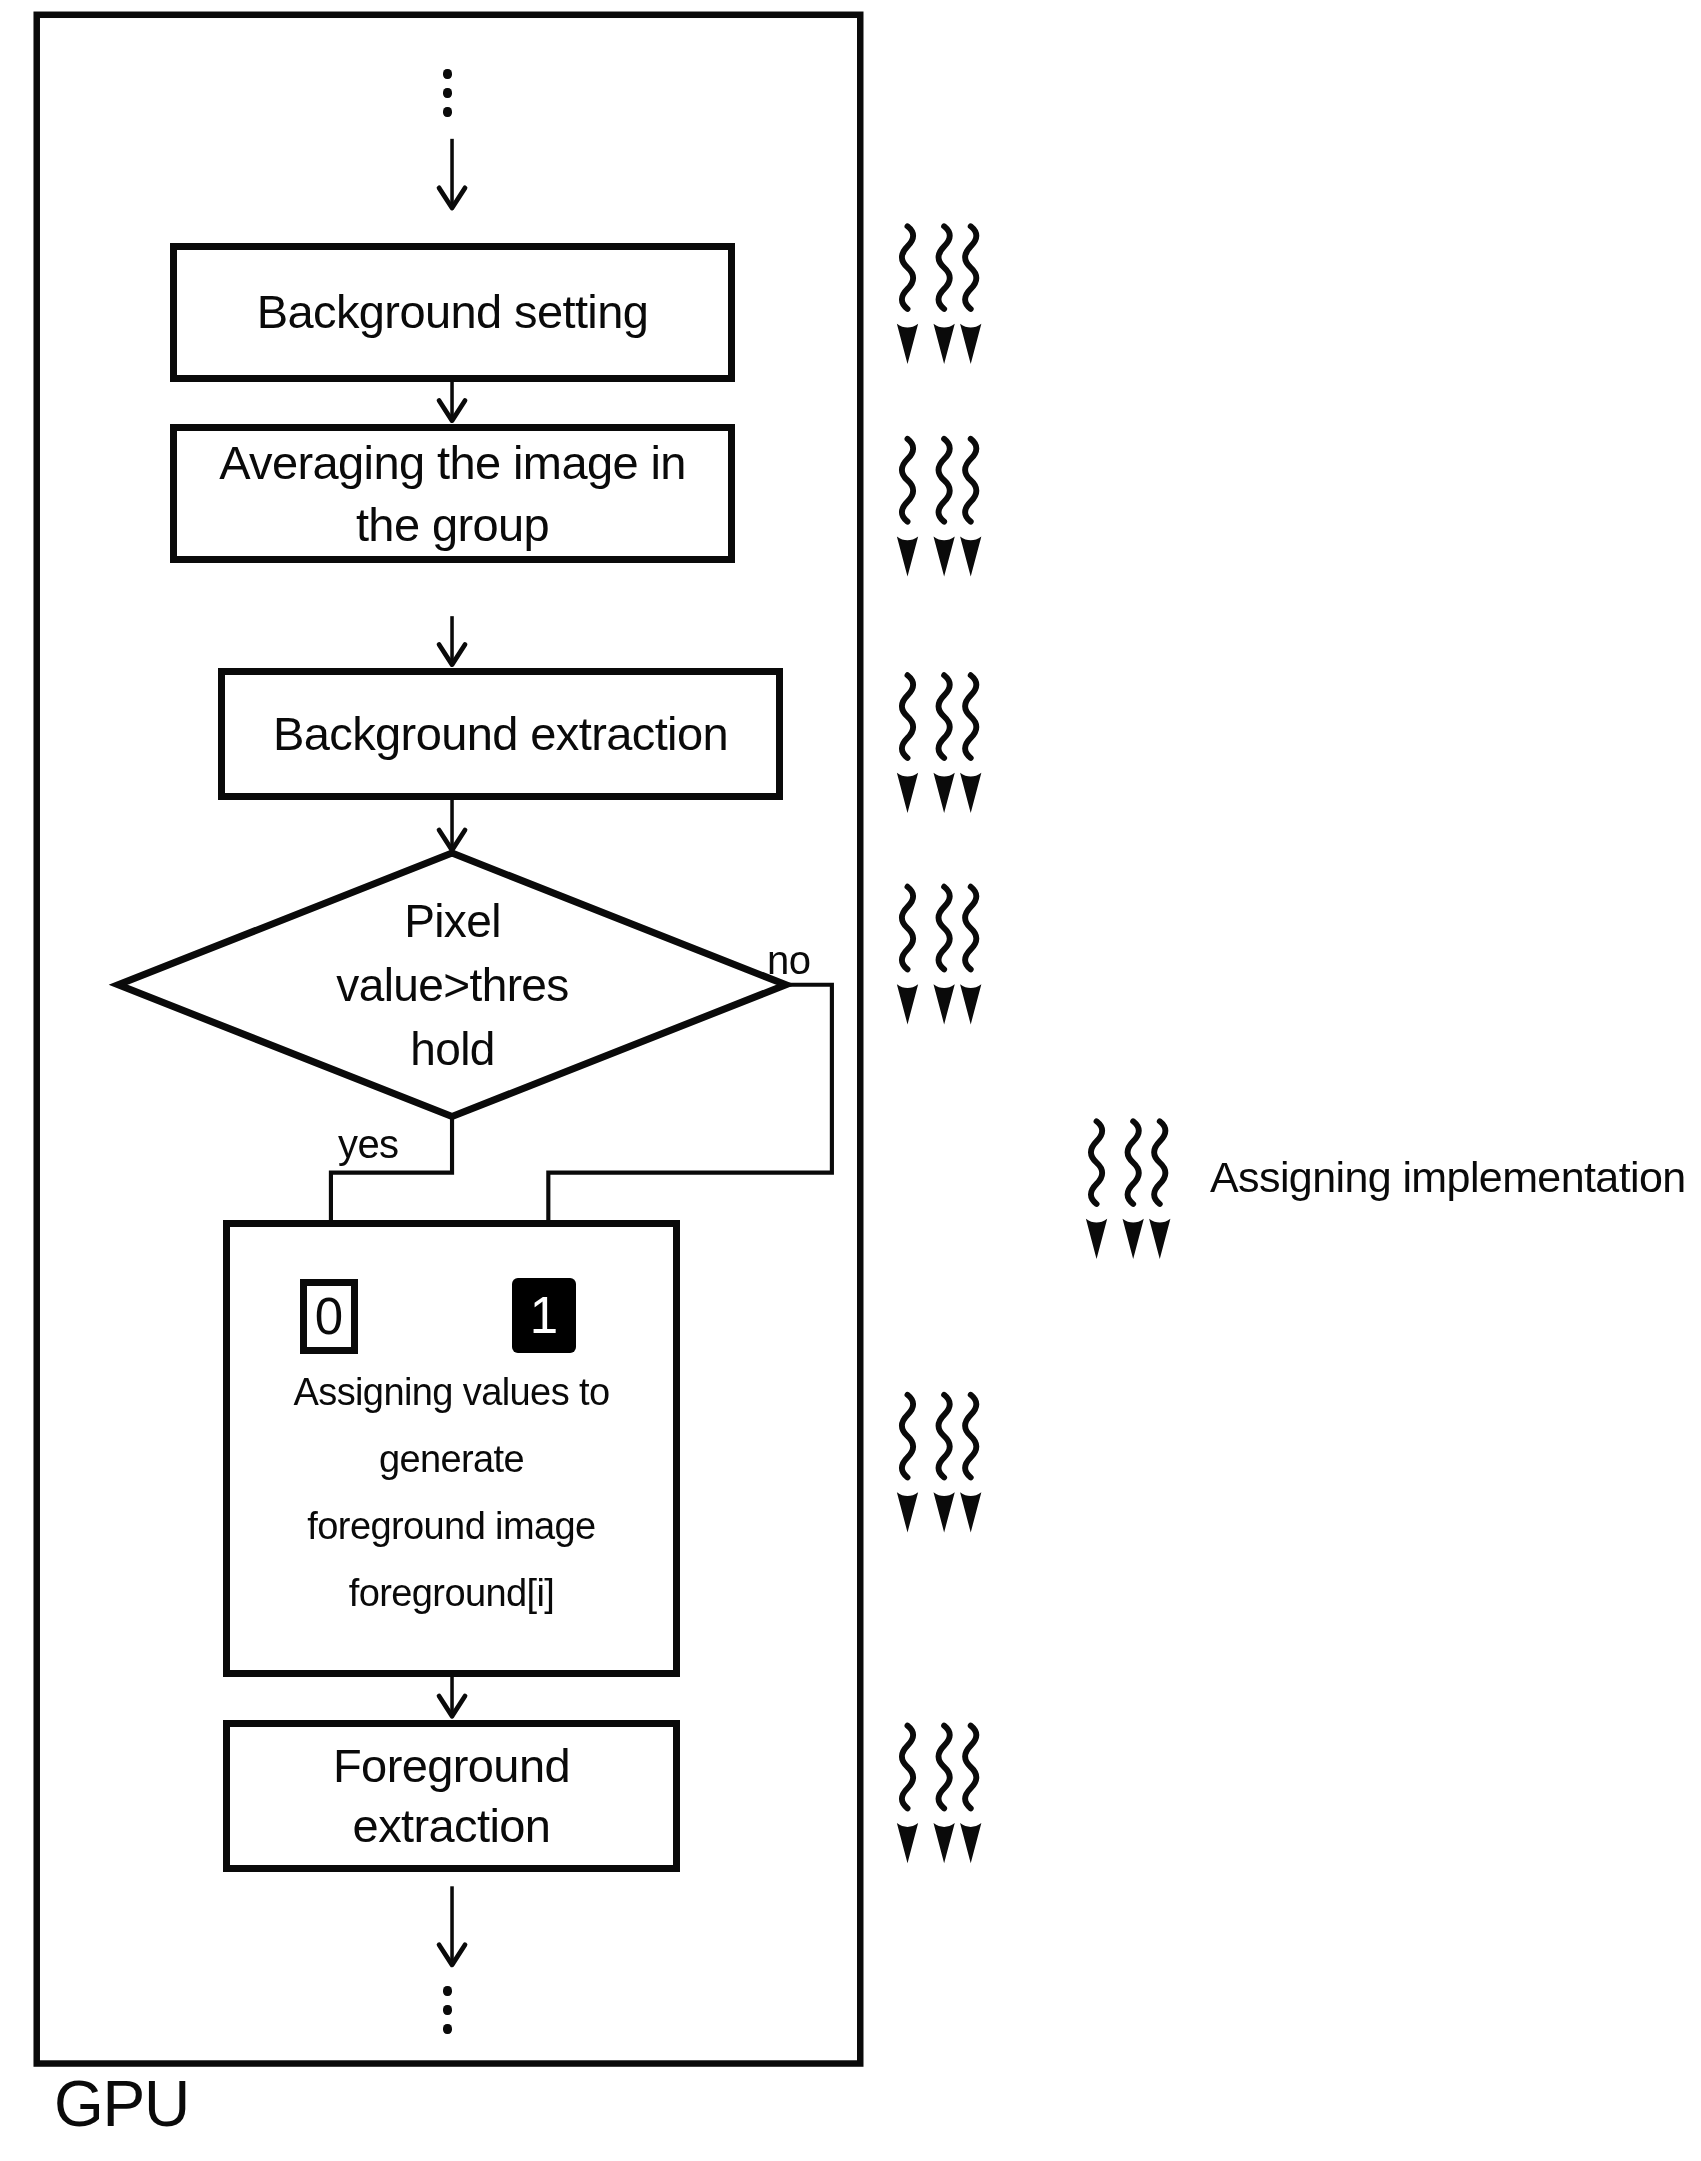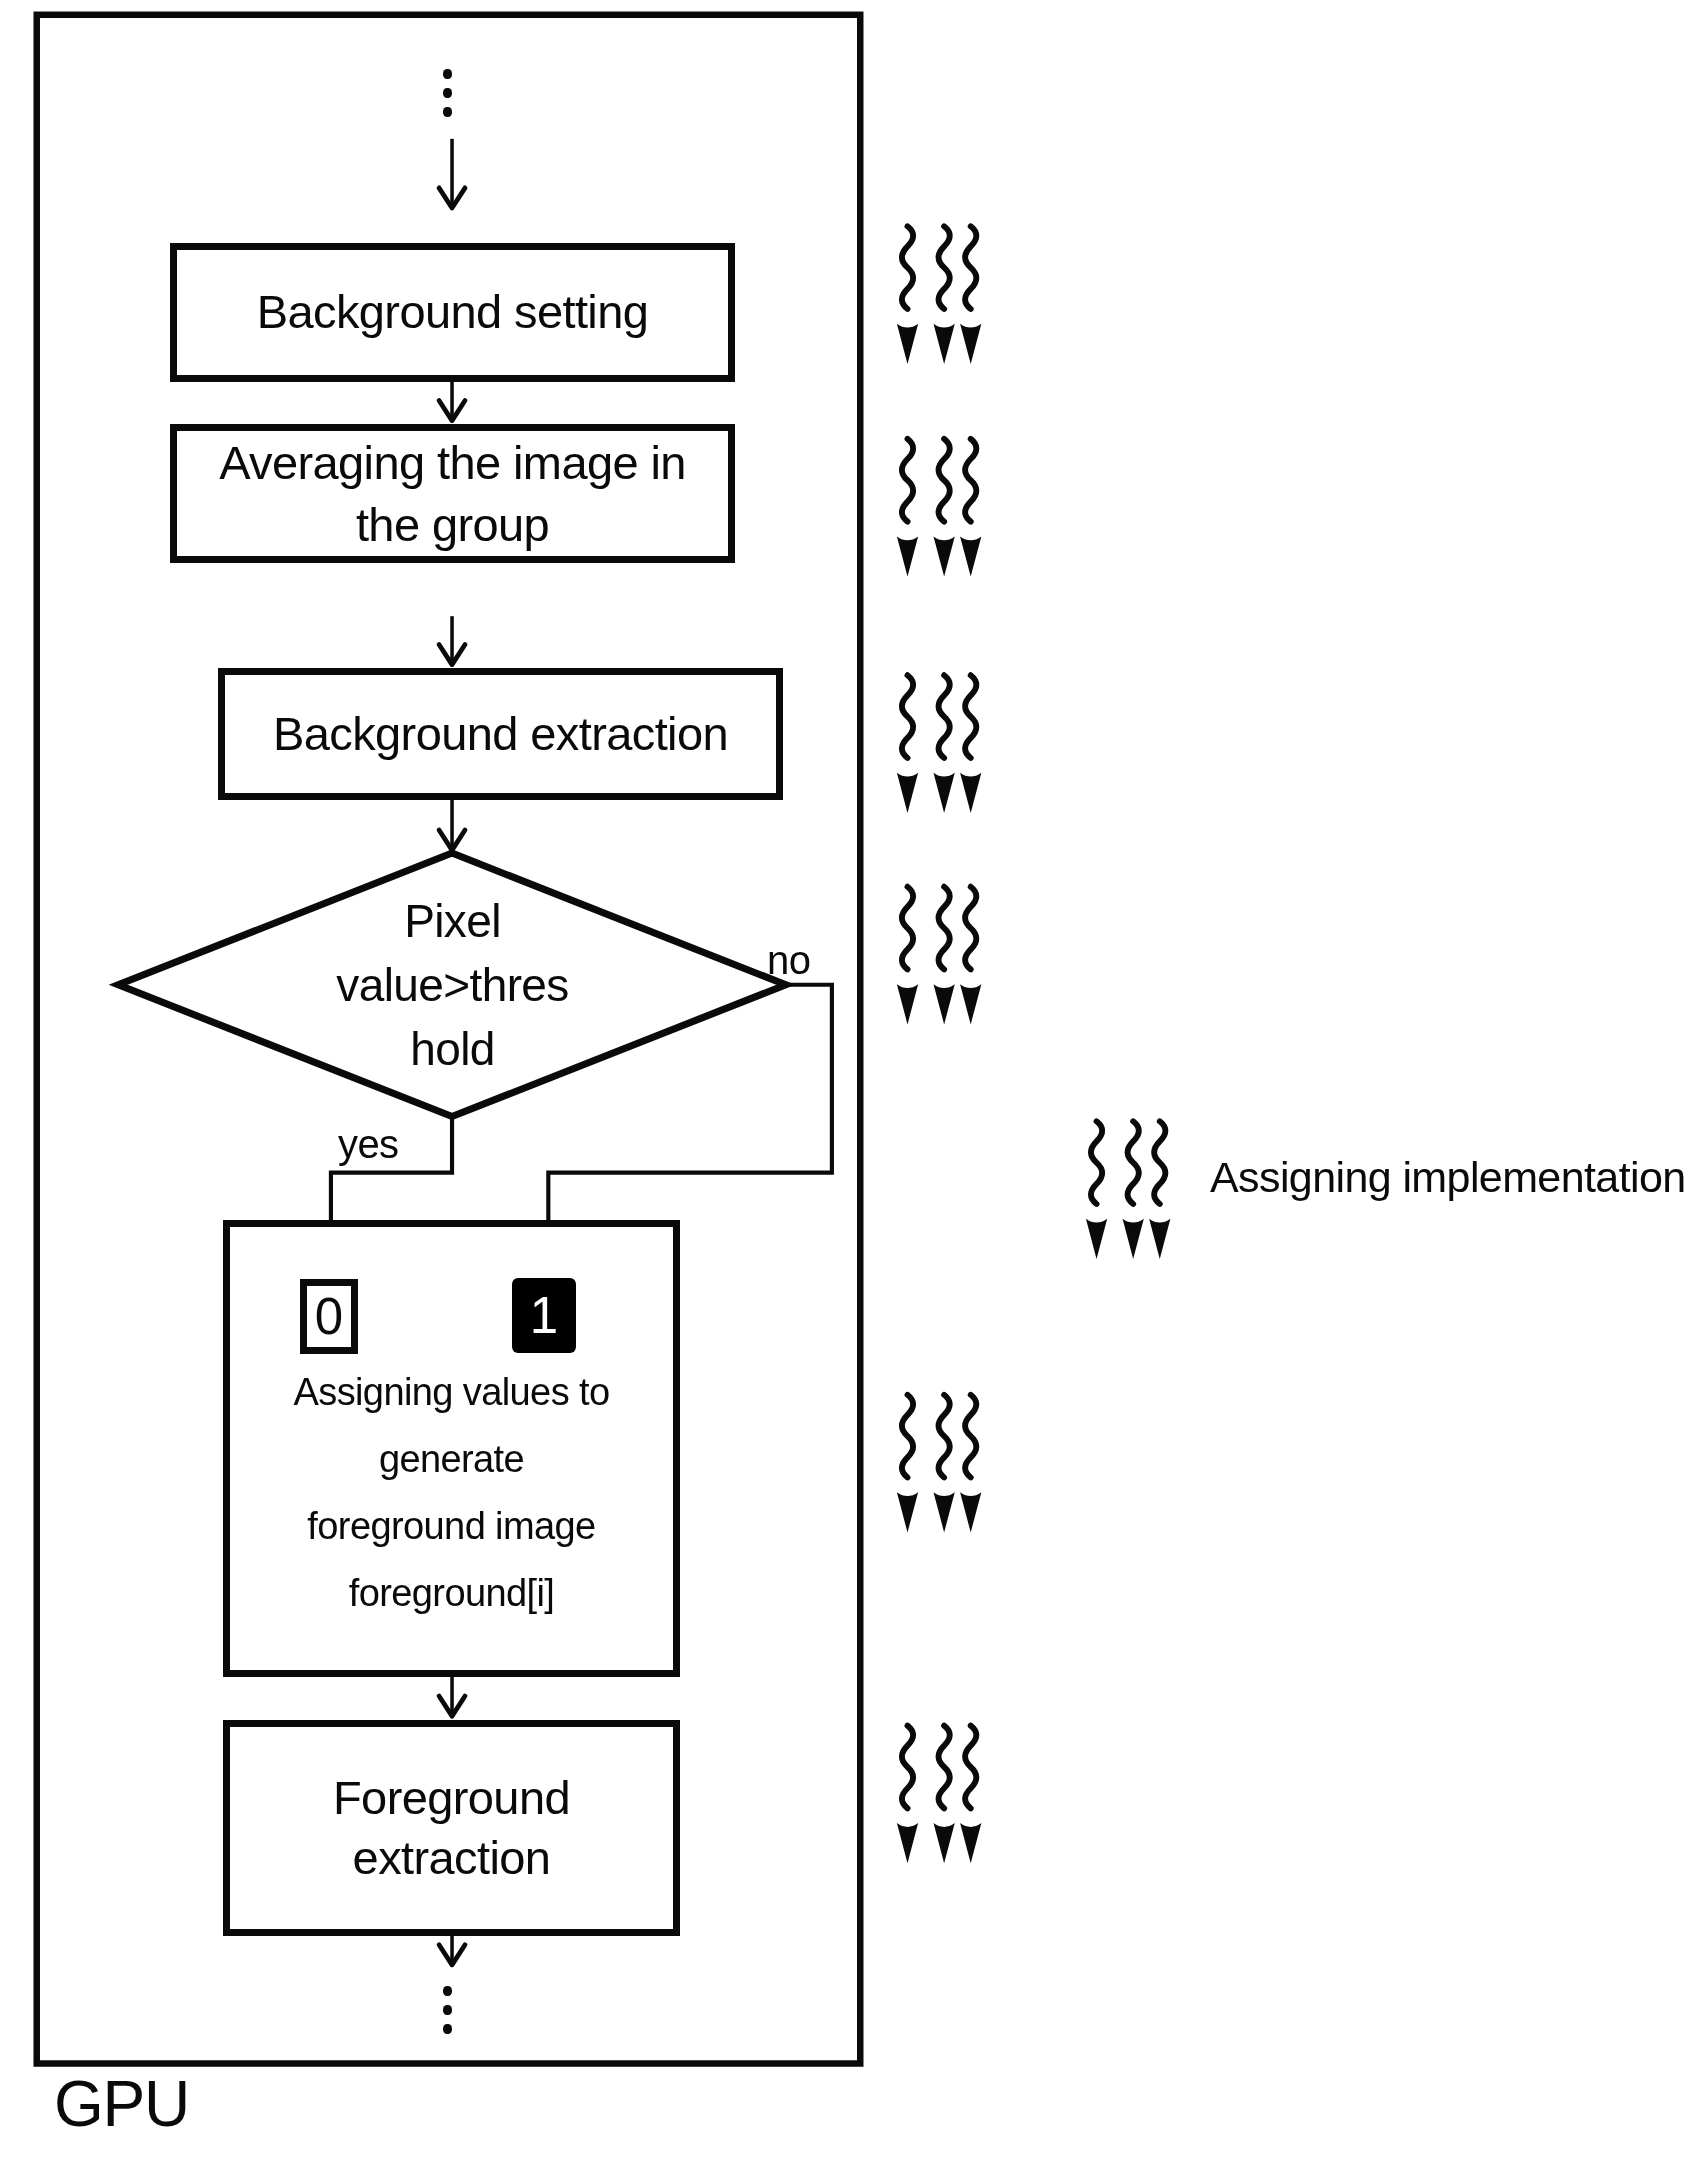--- a/index.html
+++ b/index.html
@@ -202,21 +202,21 @@
 
   <div class="valbox" id="one-box" style="left:512px;top:1278px;">
     <span>1</span>
   </div>
 
   <div class="assign-label" style="left:236px;top:1359px;width:431px;">Assigning values to
 generate
 foreground image
 foreground[i]</div>
 
-  <div class="node" style="left:223px;top:1720px;width:457px;height:216px;">
+  <div class="node" style="left:223px;top:1720px;width:457px;height:152px;">
     <span class="node-label" style="line-height:1.28;">Foreground
 extraction</span>
   </div>
 
   <div class="ellipsis" style="left:443px;top:1981px;">
     <span class="dot"></span>
       <span class="dot"></span>
       <span class="dot"></span>
   </div>
 

